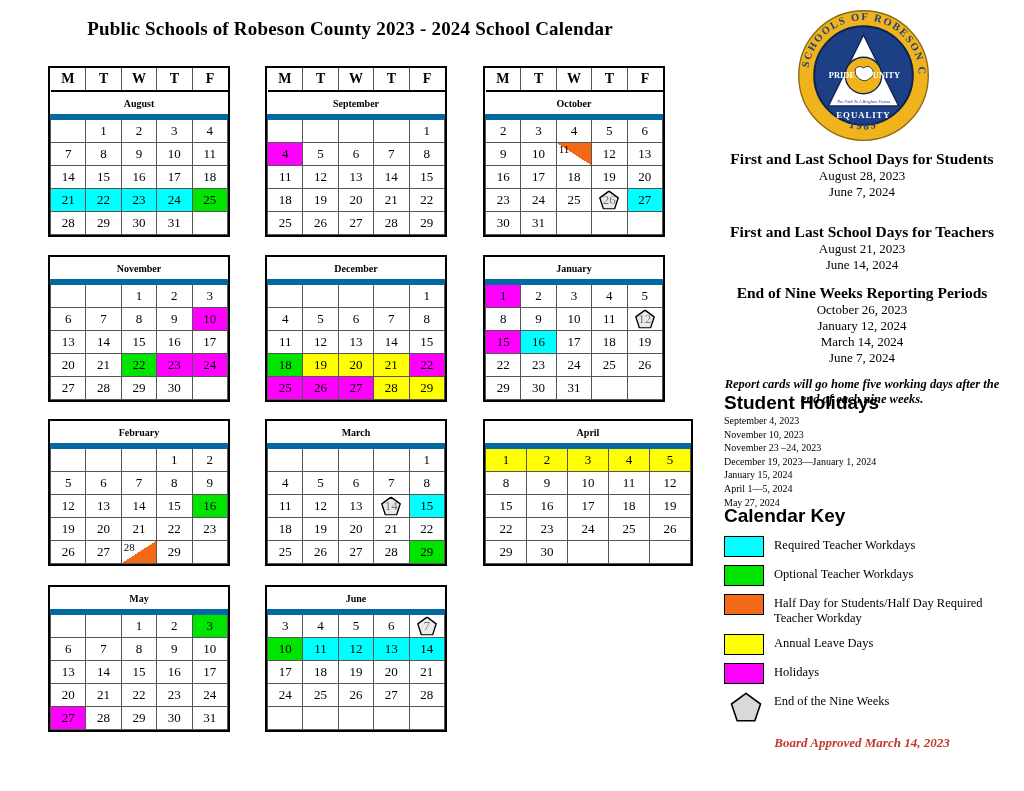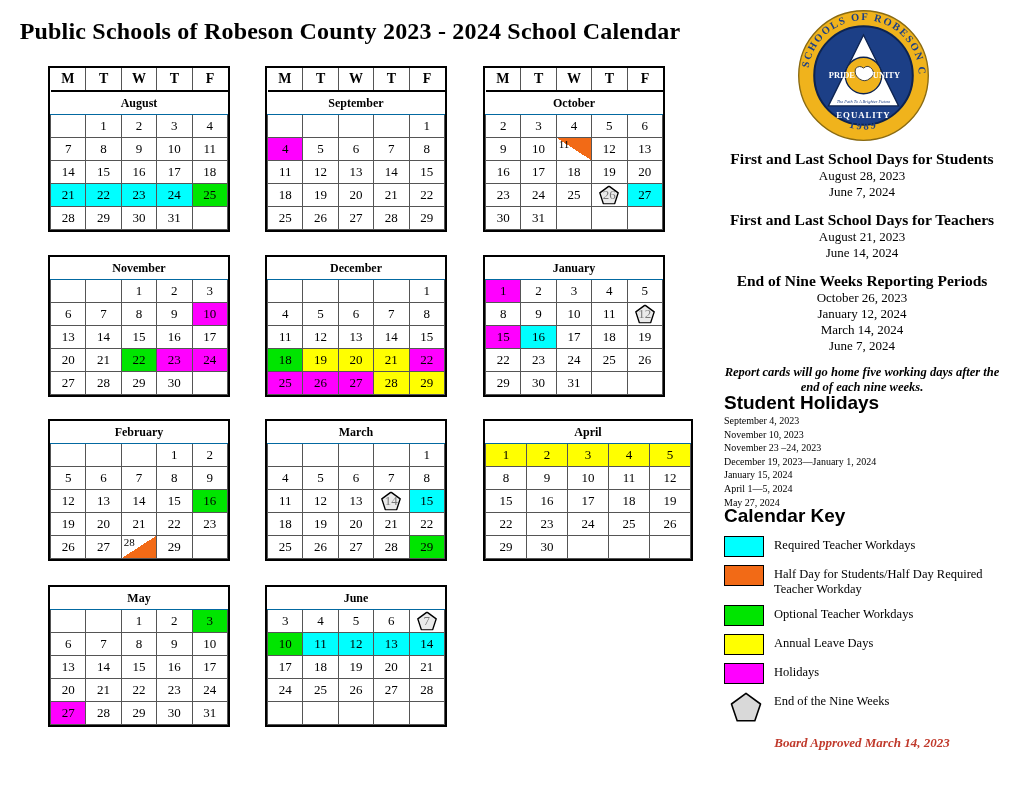--- a/index.html
+++ b/index.html
@@ -8,21 +8,21 @@
     background:#ffffff;
     font-family:"Liberation Serif", serif;
     color:#000;
     position:relative;
     overflow:hidden;
   }
   #page-title{
     position:absolute;
     left:0; top:18px; width:700px;
     text-align:center;
-    font-size:24px;
+    font-size:19px;
     font-weight:bold;
     font-family:"Liberation Serif", serif;
     letter-spacing:.2px;
   }
 
   
   .cal-area{position:absolute; left:0; top:0; width:700px; height:791px;}
   .cal{
     position:absolute;
     border:2px solid #000;
@@ -43,23 +43,23 @@
   .cal td.dow{
     font-weight:bold;
     font-size:14px;
     border:none;
     border-right:1px solid #555;
   }
   .cal tr.dow-row{border-bottom:2px solid #000;}
   .cal tr.dow-row td:last-child{border-right:none;}
   .cal td.monthname{
     font-weight:bold;
-    font-size:12px;
+    font-size:10px;
     border-left:none;border-right:none;border-top:none;
-    border-bottom:1px solid #0369a1;
+    border-bottom:6px solid #0369a1;
   }
   .cal td.empty{}
   .c-cyan{background:#00ffff;}
   .c-green{background:#00e500;}
   .c-magenta{background:#ff00ff;}
   .c-yellow{background:#ffff00;}
 
   
   .tri-br::after{
     content:"";
@@ -658,21 +658,21 @@
     <polygon points="100,40 152,145 48,145" fill="#ffffff" stroke="#0d2350" stroke-width="2"></polygon>
     <circle cx="100" cy="100" r="27" fill="#f0b31c" stroke="#0d2350" stroke-width="2"></circle>
     <path d="M88 90 q6 -6 12 -1 q7 -6 13 2 q5 8 -3 13 q-8 7 -16 1 q-8 -5 -6 -15 z" fill="#ffffff" stroke="#333" stroke-width="1.4"></path>
     <text x="68" y="104" font-family="'Liberation Serif',serif" font-size="12.5" font-weight="bold" fill="#ffffff" text-anchor="middle">PRIDE</text>
     <text x="134" y="104" font-family="'Liberation Serif',serif" font-size="12.5" font-weight="bold" fill="#ffffff" text-anchor="middle">UNITY</text>
     <text x="100" y="163" font-family="'Liberation Serif',serif" font-size="13" font-weight="bold" fill="#ffffff" text-anchor="middle" letter-spacing="1.4">EQUALITY</text>
     <text x="100" y="140" font-family="'Liberation Serif',serif" font-size="6.5" font-style="italic" fill="#1c3f86" text-anchor="middle">The Path To A Brighter Future</text>
   </svg>
 
   <div id="info-sections" style="position: absolute; left: 0px; top: 150px; width: 324px;">
-      <div style="margin-bottom:11px;">
+      <div style="margin-bottom:23px;">
         <div class="sec-head">First and Last School Days for Students</div>
         <div class="sec-line">August 28, 2023</div>
         <div class="sec-line">June 7, 2024</div>
       </div>
       <div style="margin-bottom:11px;">
         <div class="sec-head">First and Last School Days for Teachers</div>
         <div class="sec-line">August 21, 2023</div>
         <div class="sec-line">June 14, 2024</div>
       </div>
       <div style="margin-bottom:11px;">
@@ -696,26 +696,26 @@
       <div class="hol-line">May 27, 2024</div>
     </div>
 
   <div id="key-block" style="position: absolute; left: 24px; top: 505px; width: 300px;">
       <div class="blk-head" style="margin-bottom:9px;">Calendar Key</div>
       <div class="key-row">
         <span class="swatch" style="background:#00ffff;"></span>
         <span class="key-label">Required Teacher Workdays</span>
       </div>
       <div class="key-row">
+        <span class="swatch" style="background:#00e500;"></span>
+        <span class="key-label">Optional Teacher Workdays</span>
+      </div>
+      <div class="key-row">
         <span class="swatch" style="background:#f26a16;"></span>
         <span class="key-label">Half Day for Students/Half Day Required Teacher Workday</span>
-      </div>
-      <div class="key-row">
-        <span class="swatch" style="background:#00e500;"></span>
-        <span class="key-label">Optional Teacher Workdays</span>
       </div>
       <div class="key-row">
         <span class="swatch" style="background:#ffff00;"></span>
         <span class="key-label">Annual Leave Days</span>
       </div>
       <div class="key-row">
         <span class="swatch" style="background:#ff00ff;"></span>
         <span class="key-label">Holidays</span>
       </div>
       <div class="key-row">

